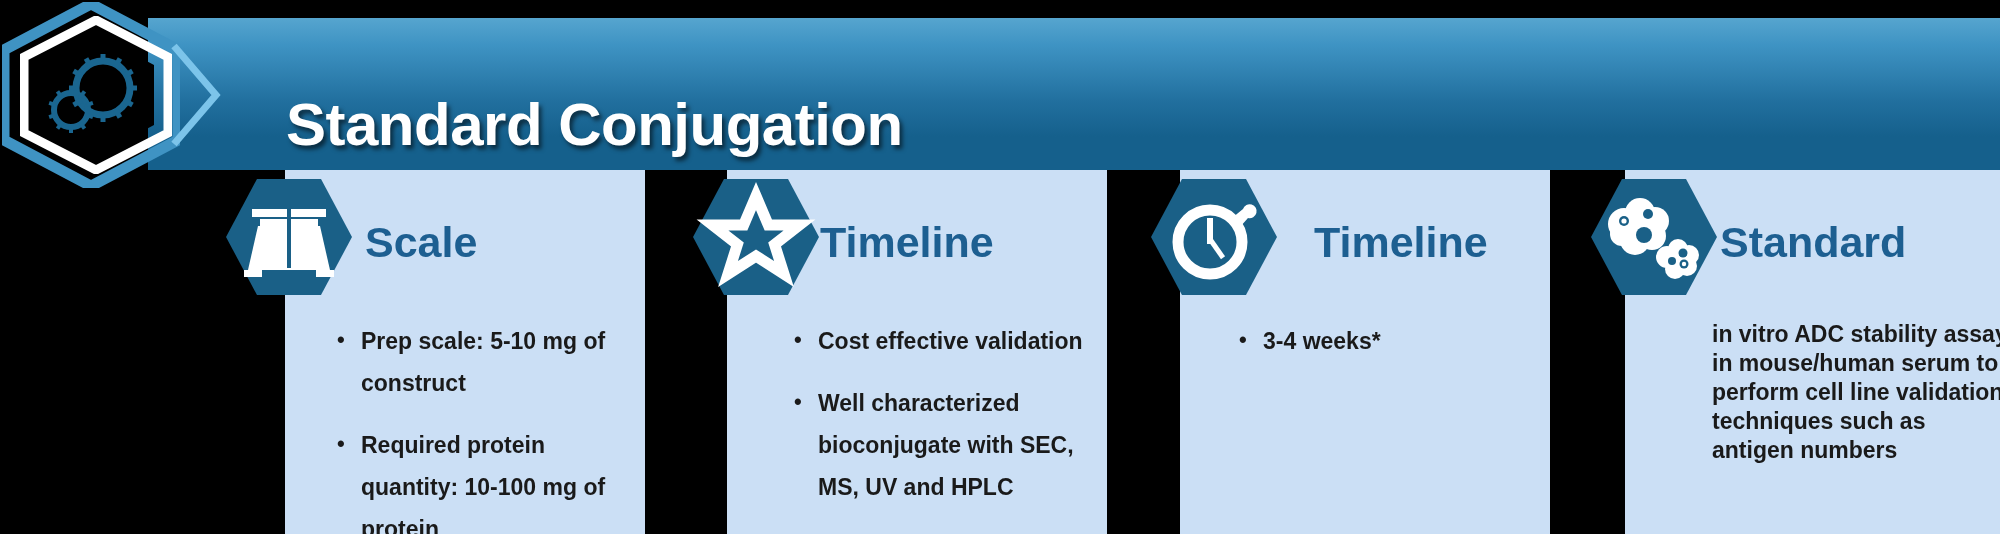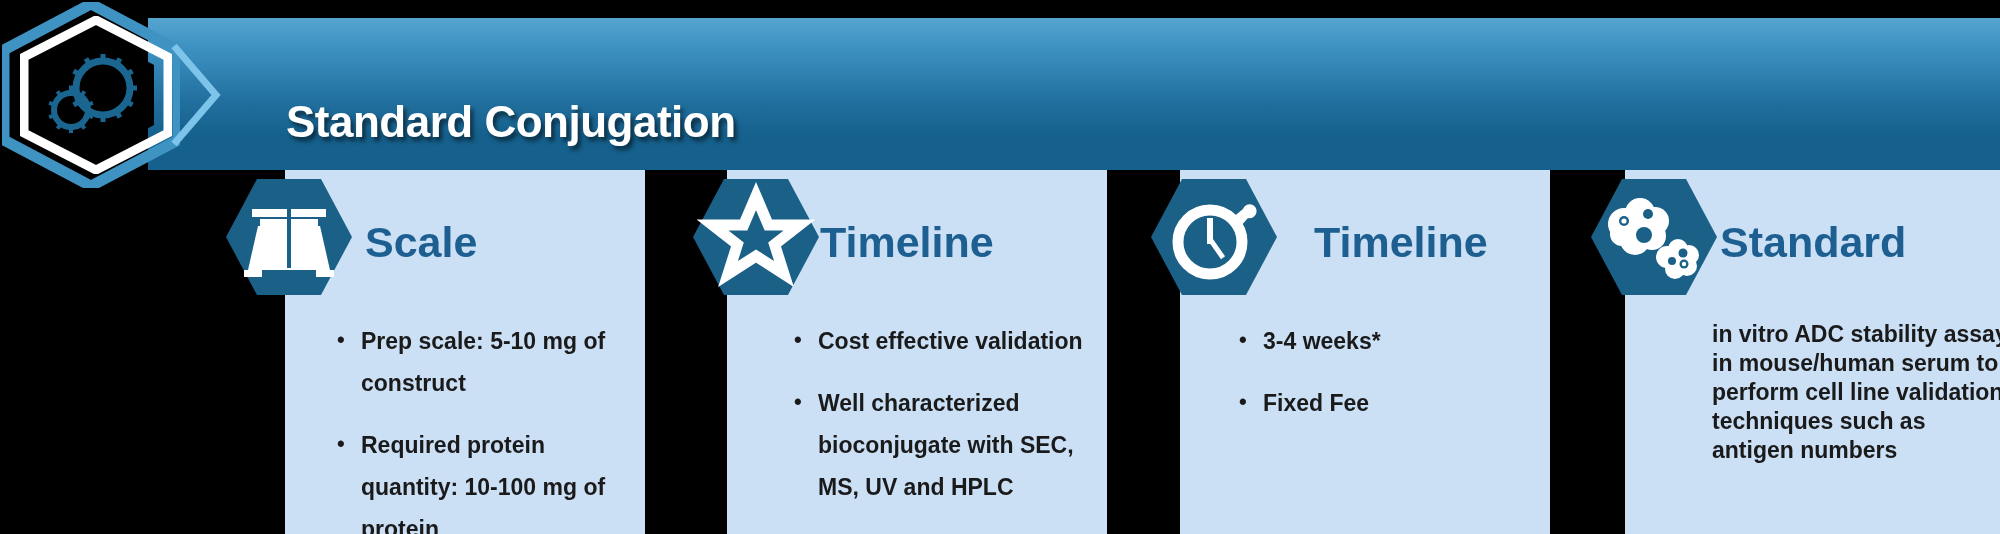--- a/index.html
+++ b/index.html
@@ -5,22 +5,22 @@
   html,body{margin:0;padding:0;background:#000;}
   body{width:2000px;height:534px;position:relative;overflow:hidden;
        font-family:"Liberation Sans","DejaVu Sans",sans-serif;}
 
   
   #header-banner{
     position:absolute;left:148px;top:18px;width:1852px;height:152px;
     background:linear-gradient(180deg,#56a5cf 0%,#3e93c3 18%,#216f9e 55%,#15608c 78%,#15608c 100%);
   }
   #header-title{
-    position:absolute;left:286px;top:38px;width:1100px;height:110px;
-    color:#ffffff;font-size:44px;font-weight:bold;letter-spacing:-0.5px;
+    position:absolute;left:286px;top:30px;width:1100px;height:110px;
+    color:#ffffff;font-size:60px;font-weight:bold;letter-spacing:-0.5px;
     line-height:110px;white-space:nowrap;
     text-shadow:3px 4px 4px rgba(0,0,0,0.55);
   }
 
   
   #logo-wrap{position:absolute;left:0px;top:0px;width:250px;height:190px;}
   #logo-hex-outer{position:absolute;left:2px;top:2px;width:178px;height:186px;}
   #logo-hex-white{position:absolute;left:20px;top:16px;width:152px;height:158px;}
   #logo-hex-dark{position:absolute;left:36px;top:32px;width:120px;height:126px;}
   #logo-gears{position:absolute;left:46px;top:42px;width:100px;height:104px;}
@@ -146,21 +146,20 @@
     <circle cx="0" cy="2" r="32" fill="none" stroke="#ffffff" stroke-width="11"></circle>
     <rect x="-3" y="-22" width="6" height="26" fill="#ffffff"></rect>
     <rect x="-2" y="0" width="5" height="22" fill="#ffffff" transform="rotate(-35)"></rect>
     <path d="M 22,-22 L 33,-31 A 7 7 0 1 1 38,-22 L 30,-13 Z" fill="#ffffff"></path>
   </g>
 </svg>
 <div class="col-title" style="left:1282px;margin-left:32px;">Timeline</div>
 <div class="col-body" style="left:1235px;width:300px;">
   <ul>
     <li>3-4 weeks*</li>
-    <li>Fixed Fee</li>
   </ul>
 </div>
 
 <div class="col-panel" style="left:1625px;width:375px;"></div>
 <svg class="col-hex" style="left:1590px;" viewBox="0 0 128 118">
   <polygon points="96,1 127,59 96,117 32,117 1,59 32,1" fill="#1a6087"></polygon>
   <g fill="#ffffff">
 
     <g transform="translate(50,48)">
       <circle cx="-16" cy="-2" r="16"></circle>

